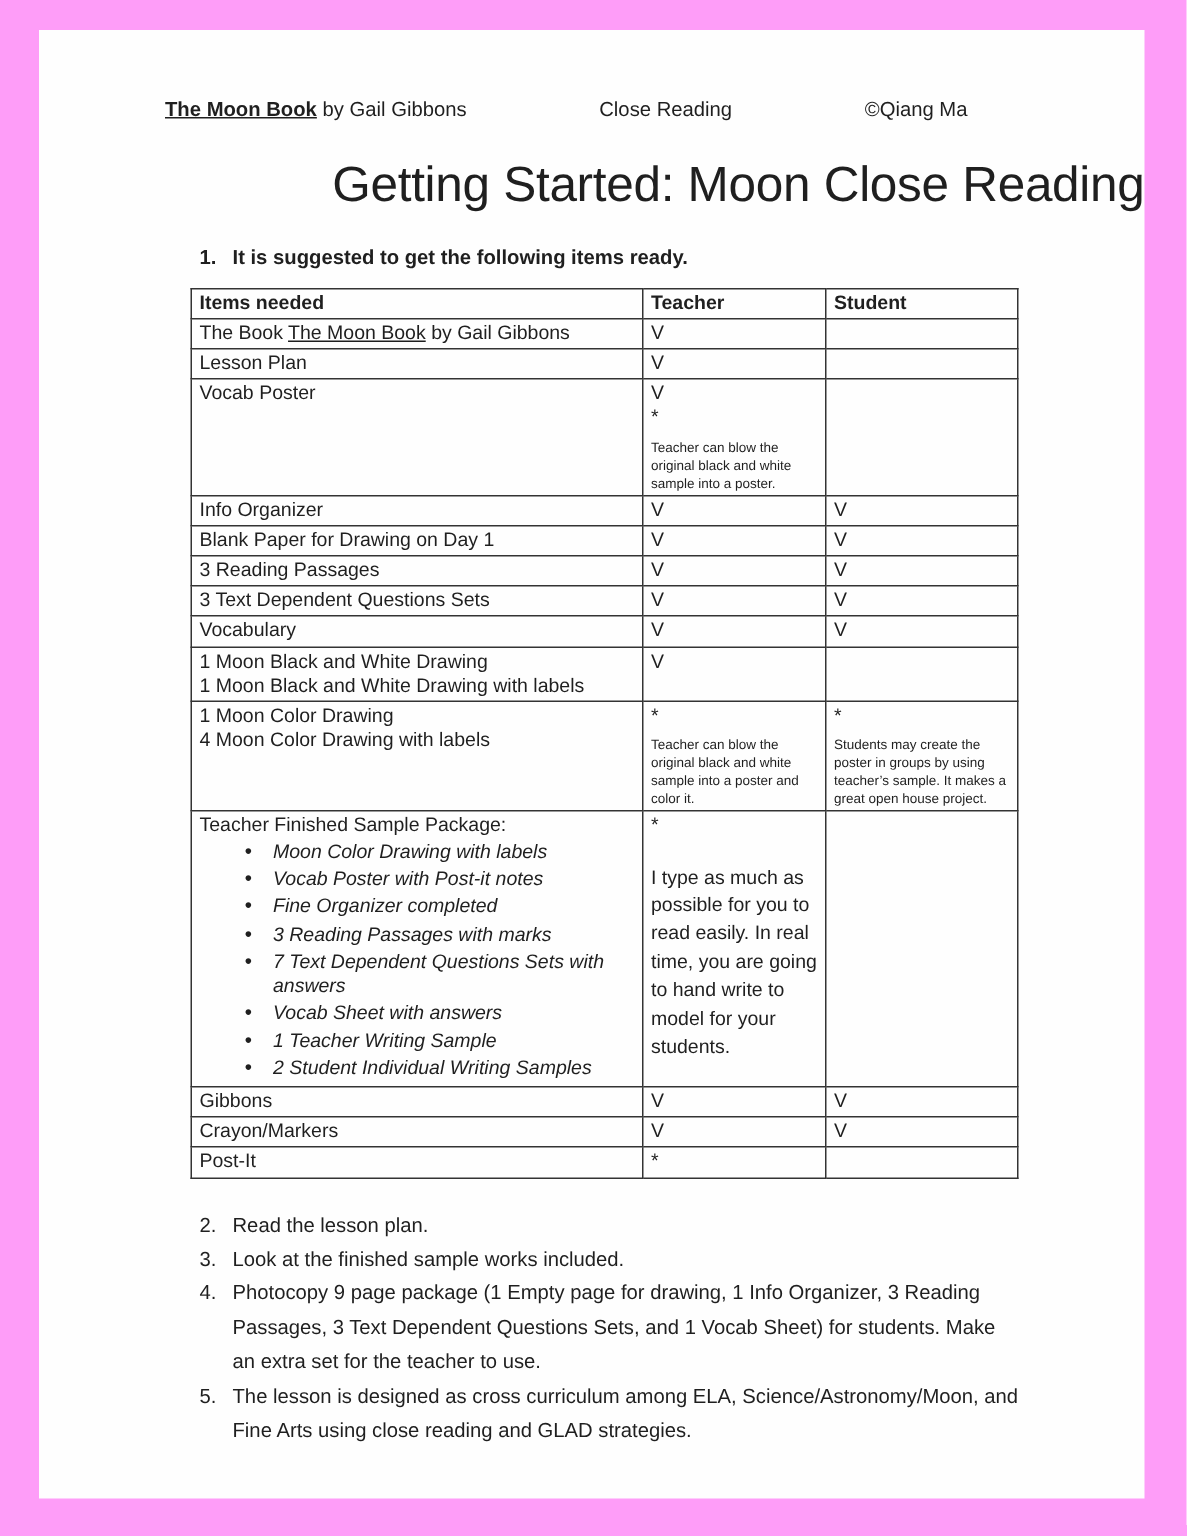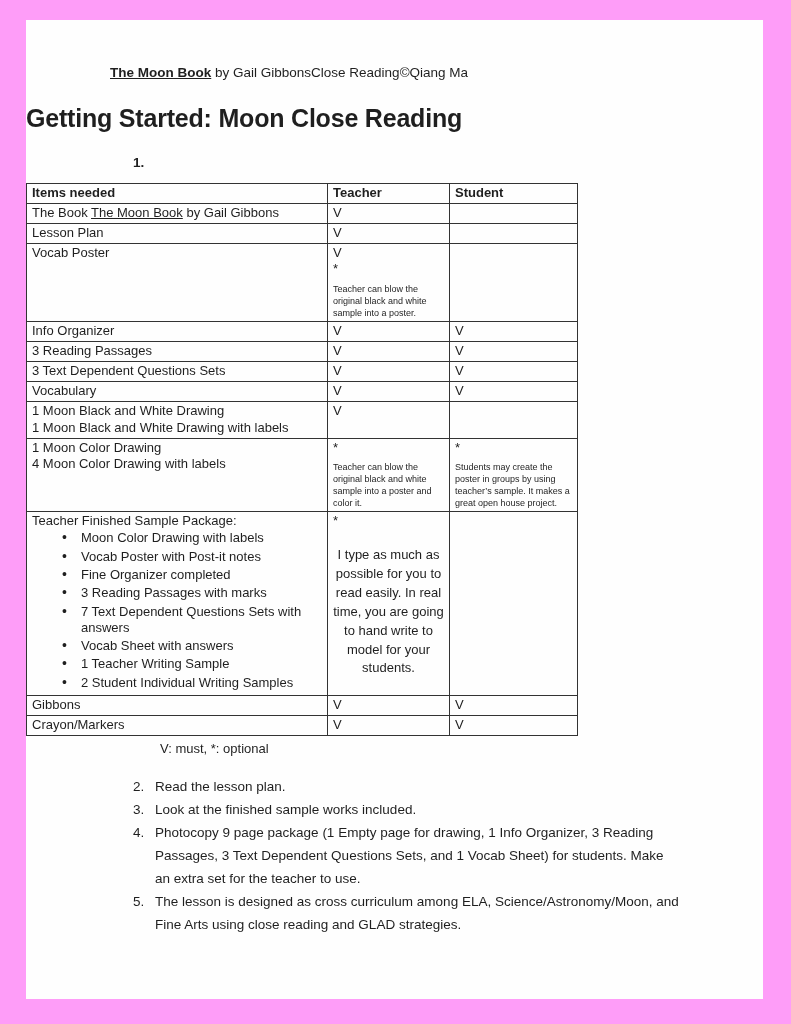--- a/index.html
+++ b/index.html
@@ -17,38 +17,40 @@
     position: relative;
   }
   .page {
     position: absolute;
     left: 26px; right: 28px; top: 20px; bottom: 25px;
     background: var(--page);
   }
   .header-line {
     margin: 45px 118px 0 84px;
     display: flex;
+    justify-content: space-between;
     font-size: 13.5px;
   }
   .book-title { font-weight: bold; text-decoration: underline; }
   .page-title {
     margin-top: 24px;
-    text-align: left;
-    font-size: 25px;
-    font-weight: bold;
+    text-align: right;
+    font-size: 33px;
+    font-weight: normal;
     letter-spacing: -0.2px;
   }
   .intro {
     margin: 22px 0 13px 107px;
     display: flex;
     font-weight: bold;
     font-size: 13.5px;
   }
   .intro .num { width: 22px; }
   table.items {
+    margin-left: 101px;
     width: 551px;
     border-collapse: collapse;
     table-layout: fixed;
   }
   table.items td, table.items th {
     border: 1.5px solid var(--line);
     vertical-align: top;
     padding: 1px 5px 2px 5px;
     font-size: 13px;
     line-height: 1.24;
@@ -63,25 +65,25 @@
   .cell .star { font-size: 13px; }
   .cell .note {
     margin-top: 5px;
     font-size: 9px;
     line-height: 1.35;
   }
   .cell .para {
     margin-top: 17px;
     font-size: 13px;
     line-height: 1.45;
-    text-align: center;
   }
   ul.bullets {
     list-style: none;
     margin: 1px 0 2px 28px;
+    font-style: italic;
   }
   ul.bullets li {
     position: relative;
     padding-left: 21px;
     margin-bottom: 2.5px;
     line-height: 1.22;
   }
   ul.bullets li::before {
     content: "\2022";
     position: absolute;
@@ -110,20 +112,21 @@
   <div class="header-line">
     <span><span class="book-title">The Moon Book</span><span> by Gail Gibbons</span></span>
     <span>Close Reading</span>
     <span>©Qiang Ma</span>
   </div>
 
   <div class="page-title">Getting Started: Moon Close Reading</div>
 
   <div class="intro">
     <span class="num">1.</span>
+    <span>It is suggested to get the following items ready.</span>
   </div>
 
   <table class="items">
     <colgroup>
         <col class="c-items">
         <col class="c-teacher">
         <col class="c-student">
       </colgroup>
     <tbody>
         <tr>
@@ -161,20 +164,29 @@
     <tr>
       <td>Info Organizer</td>
       <td class="cell">
             <div class="v">V</div>
           </td>
       <td class="cell">
             <div class="v">V</div>
           </td>
     </tr>
 
+    <tr>
+      <td>Blank Paper for Drawing on Day 1</td>
+      <td class="cell">
+            <div class="v">V</div>
+          </td>
+      <td class="cell">
+            <div class="v">V</div>
+          </td>
+    </tr>
 
     <tr>
       <td>3 Reading Passages</td>
       <td class="cell">
             <div class="v">V</div>
           </td>
       <td class="cell">
             <div class="v">V</div>
           </td>
     </tr>
@@ -259,24 +271,30 @@
     <tr>
       <td>Crayon/Markers</td>
       <td class="cell">
             <div class="v">V</div>
           </td>
       <td class="cell">
             <div class="v">V</div>
           </td>
     </tr>
 
+    <tr>
+      <td>Post-It</td>
+      <td class="cell">
+            <div class="star">*</div>
+          </td>
+      <td class="cell"></td>
+    </tr>
   </tbody>
     </table>
 
-  <div class="legend">V: must,   *: optional</div>
 
   <div class="steps">
     <div class="step">
       <span class="num">2.</span>
       <span class="txt">Read the lesson plan.</span>
     </div>
     <div class="step">
       <span class="num">3.</span>
       <span class="txt">Look at the finished sample works included.</span>
     </div>

